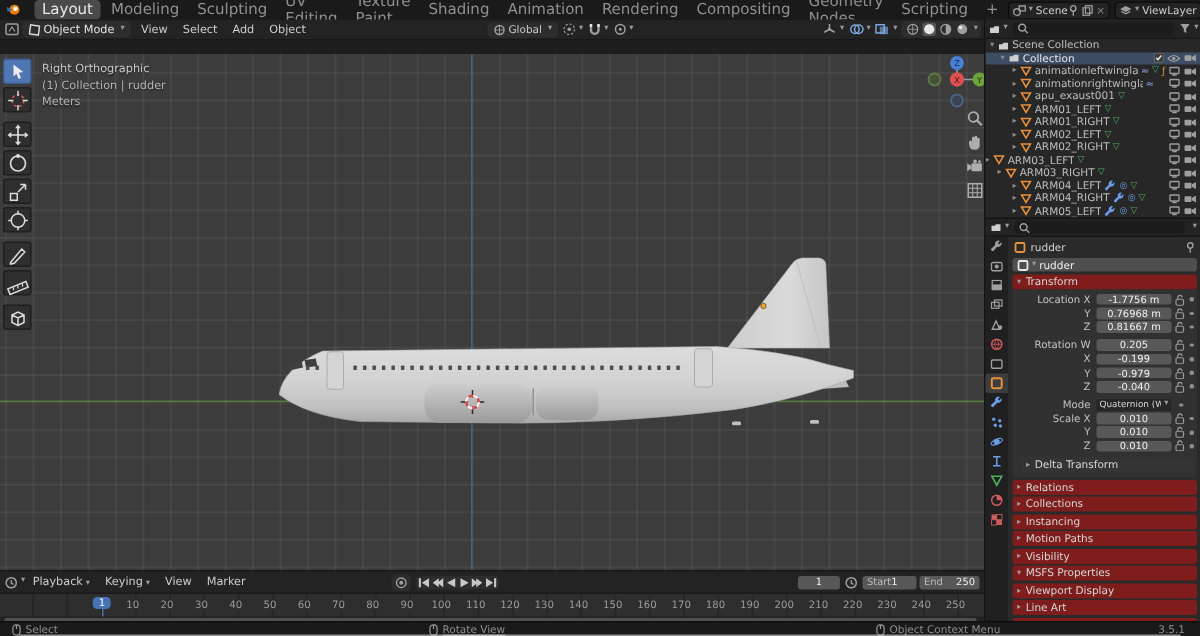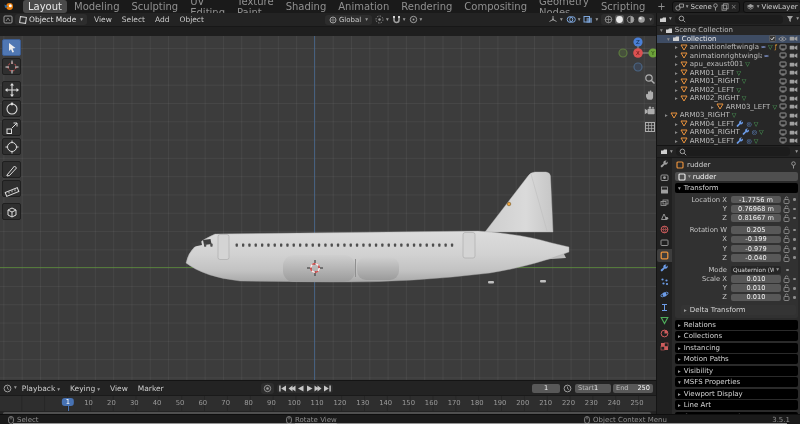--- a/index.html
+++ b/index.html
@@ -43,21 +43,21 @@
   .orow .sp{flex:1;}
   .oi{margin-left:2px;line-height:1;}
   
   #prop-head{left:0;top:132px;width:144px;height:13px;background:#232323;border-top:1px solid #141414;border-bottom:1px solid #181818;display:flex;align-items:center;padding:0 3px;box-sizing:border-box;}
   #tabcol{left:0;top:145px;width:15px;height:256px;background:#202020;}
   .ptab{width:15px;height:13px;display:flex;align-items:center;justify-content:center;}
   .ptab.active{background:#3d3d3d;border-radius:2px 0 0 2px;}
   #propbody{left:15px;top:145px;width:129px;height:256px;background:#2a2a2a;}
   .brd{display:flex;align-items:center;height:13px;padding:0 4px;color:#d0d0d0;font-size:7px;}
   .namef{margin:1px 3px;height:9px;background:#4f4f4f;border-radius:2px;display:flex;align-items:center;padding:0 3px;color:#f0f0f0;font-size:7px;}
-  .phead{margin:2px 3px 0 3px;height:10px;background:#000000;border-radius:2px;display:flex;align-items:center;color:#d6d6d6;font-size:7px;padding:0 3px;}
+  .phead{margin:2px 3px 0 3px;height:10px;background:#7f1d1d;border-radius:2px;display:flex;align-items:center;color:#d6d6d6;font-size:7px;padding:0 3px;}
   .parrow{color:#9a9a9a;font-size:5.5px;margin-right:3px;}
   #tpanel{margin:0 3px;background:#313131;border-radius:0 0 2px 2px;padding:2px 0 2px 0;}
   .trow{display:flex;align-items:center;height:9.2px;}
   .trow .lbl{width:52px;text-align:right;padding-right:4px;color:#c3c3c3;font-size:6.8px;}
   .fld{width:50px;height:7.6px;background:#585858;border-radius:2px;color:#f2f2f2;font-size:6.6px;display:flex;align-items:center;justify-content:center;}
   .fld.drop{background:#262626;color:#d8d8d8;font-size:5.9px;justify-content:space-between;padding:0 2px;width:46px;}
   .deco{display:flex;align-items:center;margin-left:2px;}
   .dot{width:2.5px;height:2.5px;border-radius:50%;background:#8c8c8c;margin-left:3px;}
   .gap{height:3px;}
   
@@ -242,20 +242,25 @@
         </span>
         <span class="chev">▾</span>
       </span>
   </div>
 
 
   <div id="viewport" class="abs">
     <div class="abs" style="left:0;top:231px;width:656px;height:1px;background:#5d8f3c;opacity:.75;"></div>
     <div class="abs" style="left:314px;top:0;width:1px;height:344px;background:#47688f;opacity:.8;"></div>
 
+    <div class="abs ovl" style="left:28px;top:4px;line-height:11px;">
+      <div>Right Orthographic</div>
+      <div style="color:#b5b5b5;">(1) Collection | rudder</div>
+      <div style="color:#b5b5b5;">Meters</div>
+    </div>
 
     <div id="toolbar" class="abs" style="left:2px;top:3px;">
         <div class="tbtn active" style="margin-bottom:2px;">
           <svg width="16" height="16" viewBox="0 0 16 16">
             <path d="M5 3 L11.5 8 L8.6 8.5 L10 12 L8.4 12.6 L7 9.2 L5 11 Z" fill="#ececec"></path>
           </svg>
         </div>
         <div class="tbtn" style="margin-bottom:6px;">
           <svg width="16" height="16" viewBox="0 0 16 16">
             <circle cx="8" cy="8" r="4" fill="none" stroke="#d55" stroke-width="1" stroke-dasharray="2 1.5"></circle>
@@ -642,21 +647,21 @@
               <path d="M2.5 6 h3" stroke="#9f9f9f" stroke-width=".9"></path>
             </svg>
           </span>
   <span class="oi" style="margin-right:3px;">
             <svg width="9" height="7" viewBox="0 0 9 7">
               <rect x="0.7" y="1.8" width="4.6" height="3.8" rx=".6" fill="#9f9f9f"></rect>
               <path d="M5.5 3 L8.3 1.3 V6 L5.5 4.5 Z" fill="#9f9f9f"></path>
             </svg>
           </span>
         </div>
-        <div class="orow" style="padding-left:10px;margin-left:44px;">
+        <div class="orow" style="padding-left:0;">
   <span style="color:#8a8a8a;font-size:5.5px;">▸</span>
   <span class="oi">
             <svg width="8" height="7" viewBox="0 0 8 7">
               <path d="M1 1 H7 L4 6 Z" fill="none" stroke="#e8913c" stroke-width="1"></path>
             </svg>
           </span>
   <span class="nm nw" style="max-width:72px;overflow:hidden;">ARM03_LEFT</span>
   <span class="oi" style="color:#4fae5c;font-size:6px;">▽</span>
   <span class="sp"></span>
   <span class="oi">

